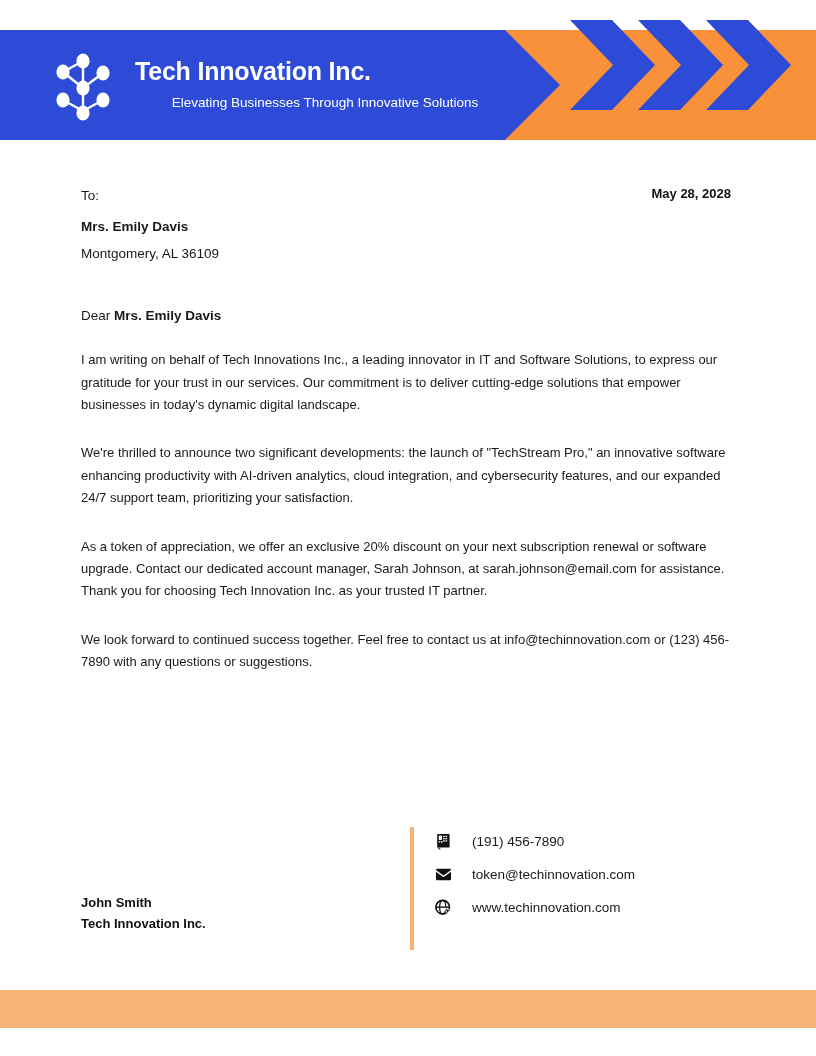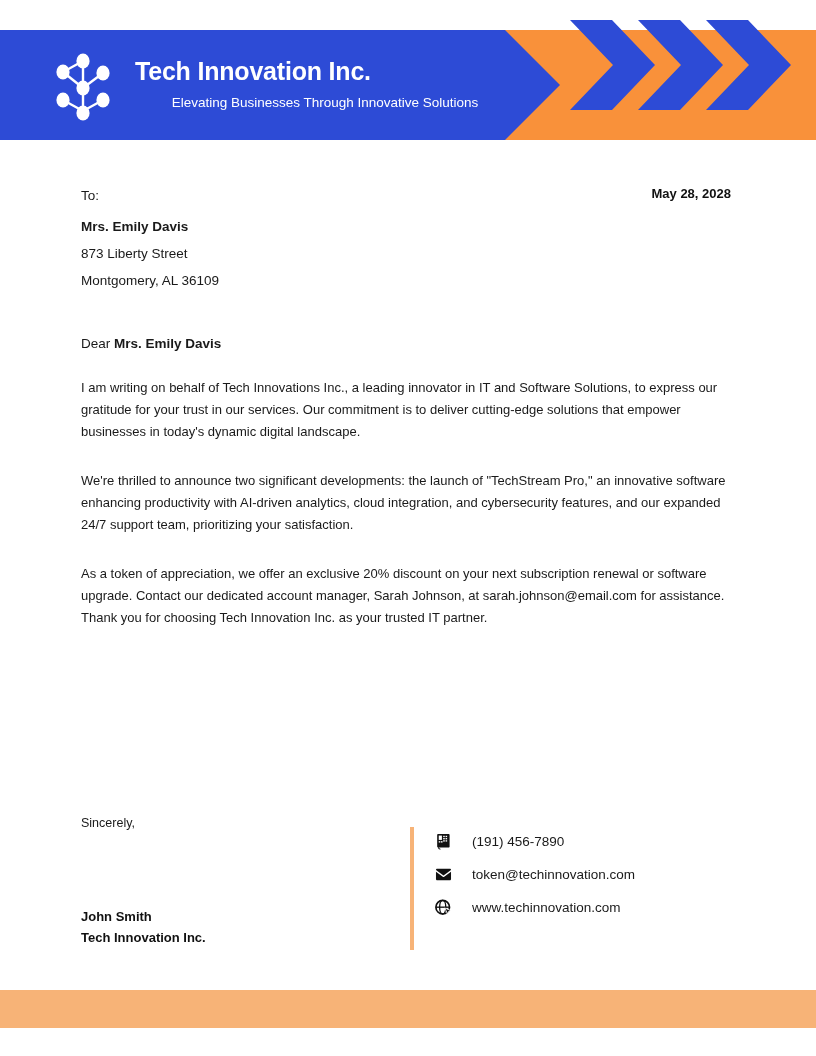--- a/index.html
+++ b/index.html
@@ -249,36 +249,35 @@
 </div>
 
 <div class="letter">
 
   <div class="meta-row">
     <span class="to-label">To:</span>
     <span class="letter-date">May 28, 2028</span>
   </div>
 
   <div class="addr-line bold">Mrs. Emily Davis</div>
-  <div class="addr-line">873 Liberty Street</div>
   <div class="addr-line">Montgomery, AL 36109</div>
 
   <div class="salutation">
     <span>Dear </span><b>Mrs. Emily Davis</b>
   </div>
 
   <div style="margin-top:26px;">
     <p class="para">I am writing on behalf of Tech Innovations Inc., a leading innovator in IT and Software Solutions, to express our gratitude for your trust in our services. Our commitment is to deliver cutting-edge solutions that empower businesses in today's dynamic digital landscape.</p>
     <p class="para">We're thrilled to announce two significant developments: the launch of "TechStream Pro," an innovative software enhancing productivity with AI-driven analytics, cloud integration, and cybersecurity features, and our expanded 24/7 support team, prioritizing your satisfaction.</p>
     <p class="para">As a token of appreciation, we offer an exclusive 20% discount on your next subscription renewal or software upgrade. Contact our dedicated account manager, Sarah Johnson, at sarah.johnson@email.com for assistance. Thank you for choosing Tech Innovation Inc. as your trusted IT partner.</p>
+    <p class="para">We look forward to continued success together. Feel free to contact us at info@techinnovation.com or (123) 456-7890 with any questions or suggestions.</p>
   </div>
 </div>
 
 <div class="sign-block">
-  <div class="sincerely">Sincerely,</div>
   <div class="sign-name">John Smith</div>
   <div class="sign-company">Tech Innovation Inc.</div>
 </div>
 
 <div class="contact-block">
   <div class="contact-bar"></div>
   <div class="contact-list">
 
     <div class="contact-item">
       <span class="contact-icon">

